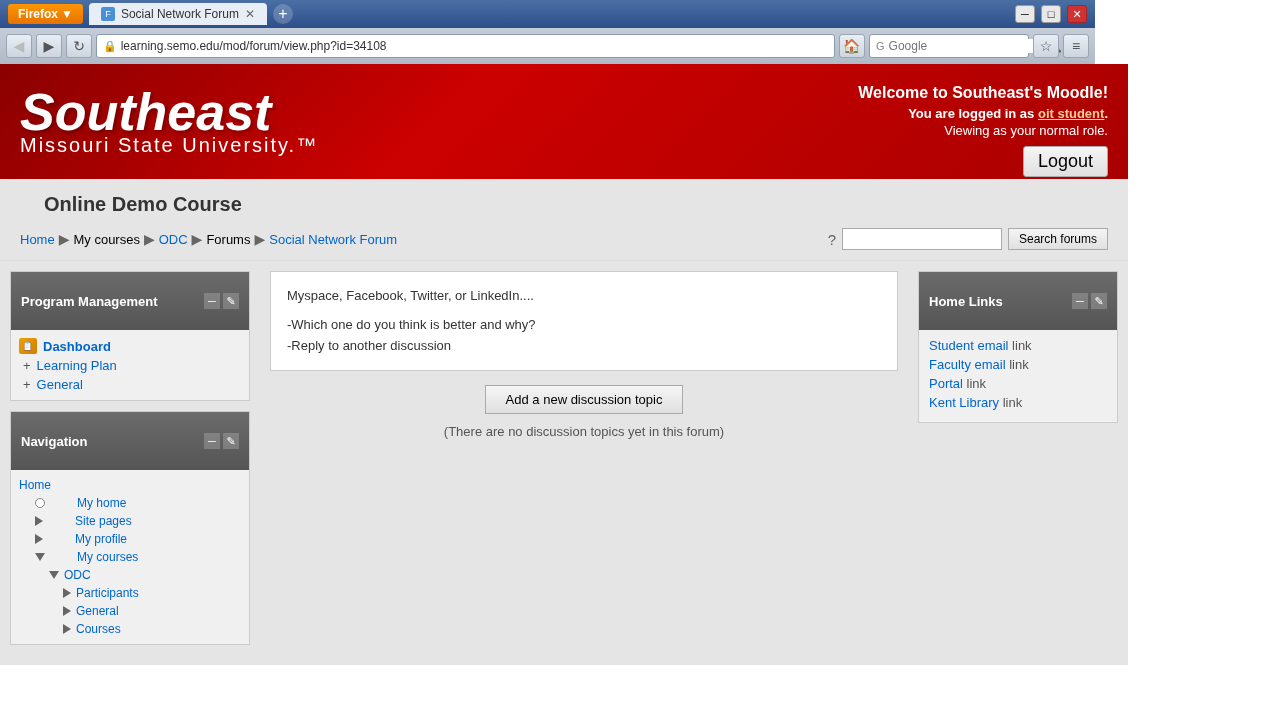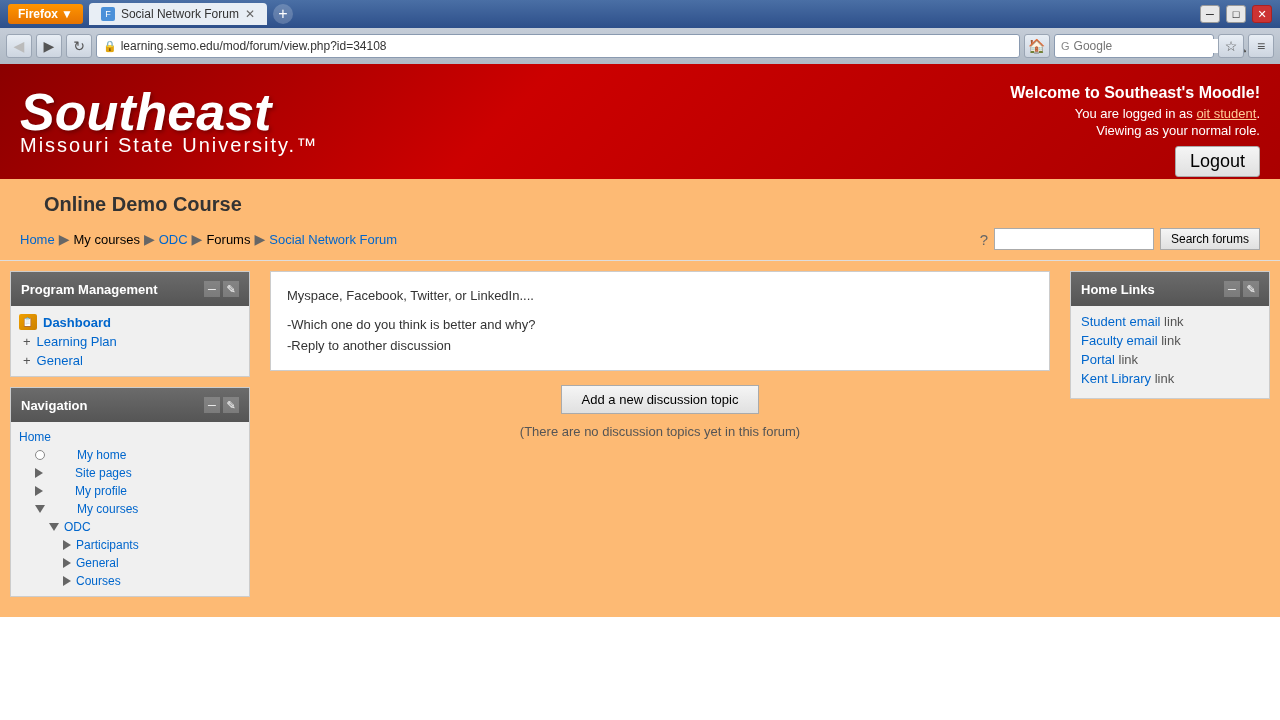--- a/index.html
+++ b/index.html
@@ -1,45 +1,45 @@
 <!DOCTYPE html>
 <html><head>
   <meta charset="utf-8">
   <style>
     * { margin: 0; padding: 0; box-sizing: border-box; }
     body { font-family: Arial, sans-serif; font-size: 13px; background: #fff; overflow-x: hidden; }
 
     
-    .browser-chrome { background: #1d4ed8; width: 1280px; border-radius: 28px; }
+    .browser-chrome { background: #1d4ed8; width: 1095px; border-radius: 28px; }
     .browser-titlebar { background: linear-gradient(to bottom, #4a6fa5, #2d4f8a); height: 28px; display: flex; align-items: center; padding: 0 8px; gap: 6px; }
     .browser-title-tab { background: #e8eef5; border-radius: 4px 4px 0 0; padding: 4px 12px; font-size: 12px; color: #333; display: flex; align-items: center; gap: 6px; min-width: 160px; }
     .browser-title-tab .tab-icon { width: 14px; height: 14px; background: #4a90d9; border-radius: 2px; font-size: 9px; color: white; display: flex; align-items: center; justify-content: center; }
     .new-tab-btn { color: #fff; font-size: 16px; cursor: pointer; background: rgba(255,255,255,0.2); border-radius: 50%; width: 20px; height: 20px; display: flex; align-items: center; justify-content: center; }
     .firefox-btn { background: linear-gradient(to bottom, #ff9500, #e67300); color: white; border: none; padding: 3px 10px; border-radius: 3px; font-size: 12px; font-weight: bold; display: flex; align-items: center; gap: 3px; cursor: pointer; }
 
     .browser-navbar { background: linear-gradient(to bottom, #c5cdd8, #b0bac6); height: 36px; display: flex; align-items: center; padding: 0 6px; gap: 4px; }
     .nav-btn { background: linear-gradient(to bottom, #e8eef5, #cdd5e0); border: 1px solid #9aa5b4; border-radius: 3px; width: 26px; height: 24px; display: flex; align-items: center; justify-content: center; cursor: pointer; font-size: 14px; color: #555; }
     .nav-btn.disabled { color: #bbb; cursor: default; }
     .address-bar-wrap { flex: 1; display: flex; align-items: center; background: white; border: 1px solid #8a9ab0; border-radius: 3px; height: 24px; padding: 0 6px; gap: 4px; }
     .address-bar-icon { font-size: 11px; color: #888; }
     .address-bar { border: none; outline: none; flex: 1; font-size: 12px; color: #333; }
     .search-bar-wrap { display: flex; align-items: center; background: white; border: 1px solid #8a9ab0; border-radius: 3px; height: 24px; padding: 0 6px; gap: 4px; width: 160px; }
     .search-bar { border: none; outline: none; flex: 1; font-size: 12px; }
 
     
-    .page-wrap { width: 1280px; background: #fdba74; }
+    .page-wrap { width: 1128px; background: #e5e5e5; }
 
     
     .site-header { background: linear-gradient(135deg, #8b0000 0%, #cc0000 40%, #aa0000 100%); width: 100%; height: 115px; position: relative; display: flex; align-items: center; padding: 0 20px; }
     .site-logo { color: white; }
     .site-logo .logo-main { font-size: 52px; font-weight: bold; font-style: italic; line-height: 1; text-shadow: 2px 2px 4px rgba(0,0,0,0.3); }
     .site-logo .logo-sub { font-size: 20px; font-weight: normal; letter-spacing: 2px; margin-top: -4px; }
     .header-right { position: absolute; right: 20px; top: 20px; text-align: right; color: white; }
     .header-right .welcome { font-size: 16px; font-weight: bold; margin-bottom: 4px; }
-    .header-right .logged-in { font-size: 13px; margin-bottom: 2px; }
+    .header-right .logged-in { font-size: 13px; margin-bottom: 2px; font-weight: bold; }
     .header-right .logged-in a { color: #ffcc99; }
     .header-right .role { font-size: 13px; margin-bottom: 8px; }
     .logout-btn { background: linear-gradient(to bottom, #f5f5f5, #e0e0e0); border: 1px solid #aaa; padding: 4px 14px; font-size: 18px; cursor: pointer; border-radius: 3px; }
 
     
     .course-title-bar { padding: 14px 20px 8px; }
     .course-title { font-size: 20px; font-weight: bold; color: #333; margin-left: 24px; }
 
     
     .breadcrumb-bar { display: flex; align-items: center; justify-content: space-between; padding: 4px 20px 10px; border-bottom: 1px solid #ddd; }
@@ -51,21 +51,21 @@
     .forum-search-help { color: #666; font-size: 15px; }
     .forum-search-input { border: 1px solid #aaa; padding: 3px 6px; font-size: 12px; width: 160px; }
     .forum-search-btn { background: linear-gradient(to bottom, #f5f5f5, #e0e0e0); border: 1px solid #aaa; padding: 3px 10px; font-size: 12px; cursor: pointer; }
 
     
     .main-layout { display: flex; gap: 0; padding: 10px 0; }
 
     
     .sidebar { width: 260px; padding: 0 10px; flex-shrink: 0; }
     .sidebar-block { background: #f0f0f0; border: 1px solid #ccc; margin-bottom: 10px; }
-    .sidebar-block-header { background: linear-gradient(to bottom, #6b6b6b, #555); color: white; padding: 9px 10px; font-size: 13px; font-weight: bold; display: flex; align-items: center; justify-content: space-between; }
+    .sidebar-block-header { background: linear-gradient(to bottom, #6b6b6b, #555); color: white; padding: 21px 10px; font-size: 13px; font-weight: bold; display: flex; align-items: center; justify-content: space-between; }
     .sidebar-block-header .block-controls { display: flex; gap: 3px; }
     .block-ctrl-btn { background: rgba(255,255,255,0.2); border: none; color: white; font-size: 11px; cursor: pointer; width: 16px; height: 16px; display: flex; align-items: center; justify-content: center; }
     .sidebar-block-content { padding: 6px 8px; }
     .pm-item { display: flex; align-items: center; gap: 6px; padding: 2px 0; }
     .pm-icon { width: 18px; height: 16px; background: linear-gradient(135deg, #f0a000, #cc8000); border-radius: 2px; display: flex; align-items: center; justify-content: center; font-size: 9px; color: white; }
     .pm-link { color: #0066cc; text-decoration: none; font-weight: bold; }
     .pm-expand { display: flex; align-items: center; gap: 4px; padding: 2px 0 2px 4px; }
     .pm-expand .plus { color: #555; font-size: 13px; margin-right: 2px; }
     .pm-expand a { color: #0066cc; text-decoration: none; }
 

